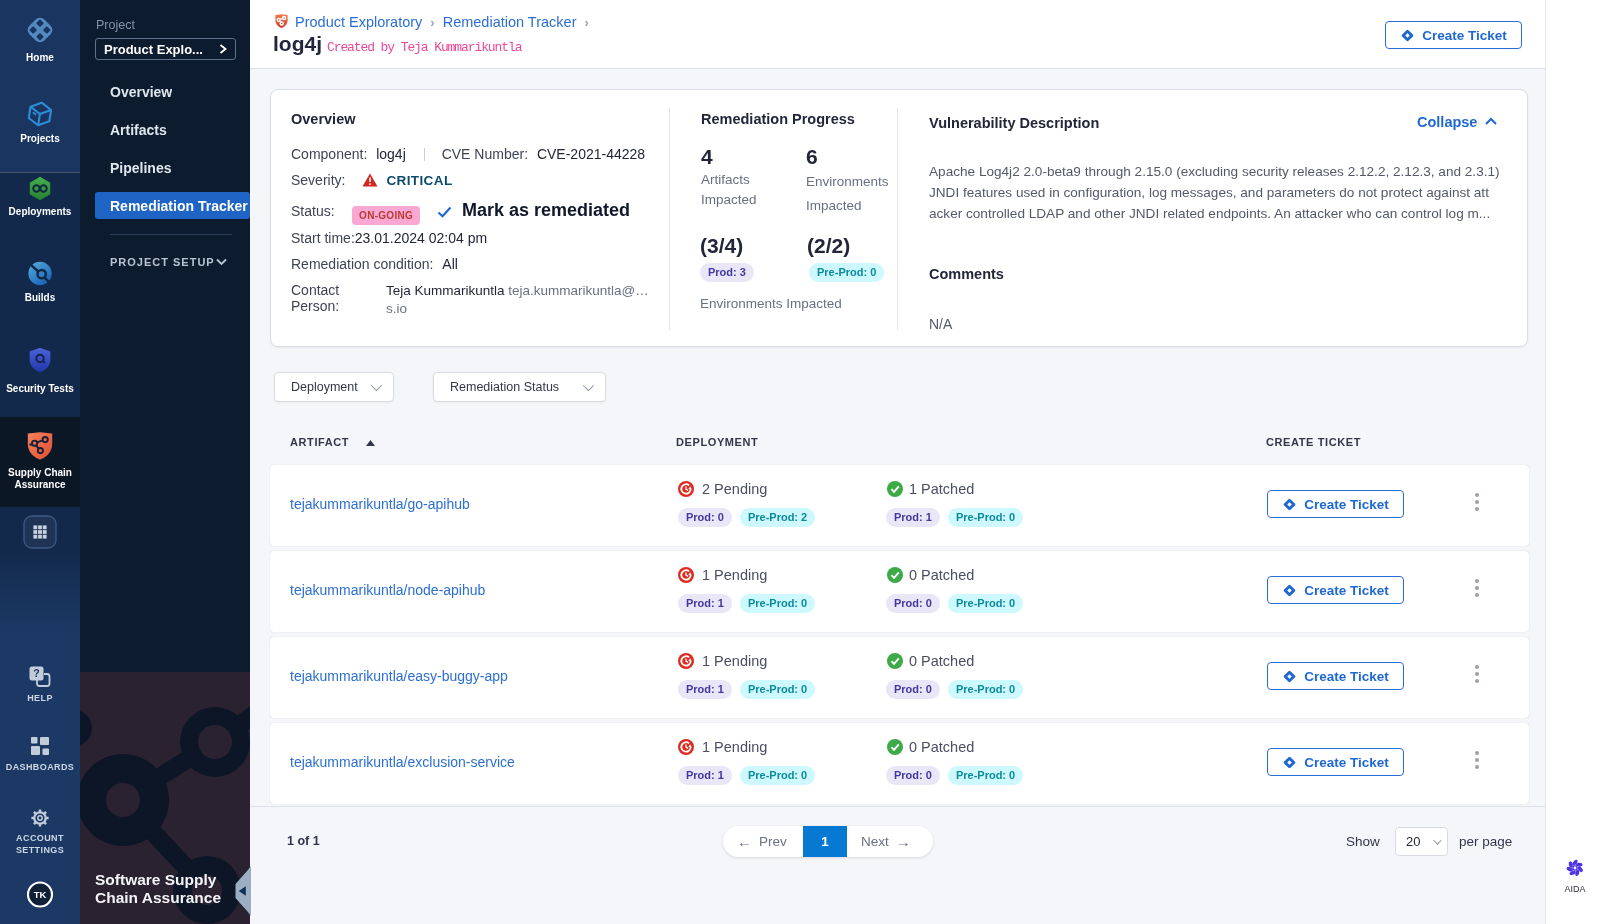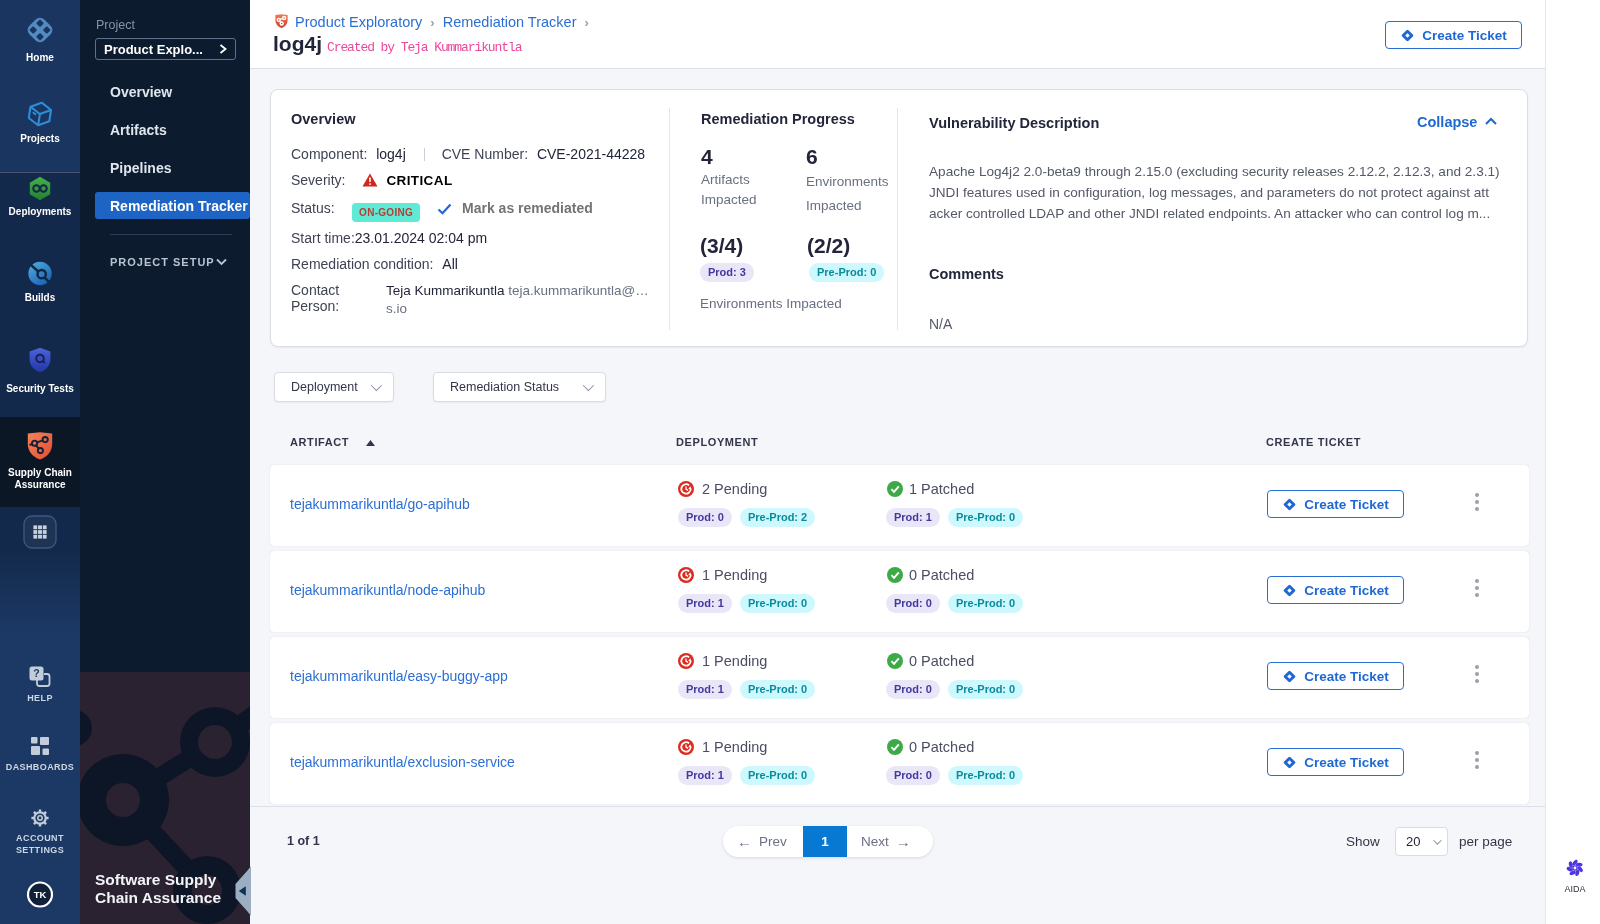--- a/index.html
+++ b/index.html
@@ -275,29 +275,29 @@
    <span style="display:inline-block;width:1px;height:13px;background:#c9cdd8;margin:0 12px 0 14px;vertical-align:-2px"></span>
    <span class="lbl">CVE Number:</span>&nbsp; <span class="val">CVE-2021-44228</span>
  </div>
  <div style="position:absolute;left:20px;top:81px">
    <span class="lbl">Severity:</span>
    <svg style="margin:0 4px 0 12px;vertical-align:-2px" width="16" height="14" viewBox="0 0 16 14">
           <path d="M8 0.5 L15.5 13.5 L0.5 13.5 Z" fill="#d0281d"></path>
           <rect x="7.2" y="4.5" width="1.6" height="4.5" fill="#fff"></rect>
           <rect x="7.2" y="10.3" width="1.6" height="1.6" fill="#fff"></rect>
         </svg>
-   <span style="color:#000000;font-size:13.5px;font-weight:bold;letter-spacing:.4px">CRITICAL</span>
+   <span style="color:#0c4a6e;font-size:13.5px;font-weight:bold;letter-spacing:.4px">CRITICAL</span>
  </div>
  <div style="position:absolute;left:20px;top:110px">
    <span class="lbl" style="vertical-align:3px">Status:</span>
-   <span style="display:inline-block;margin-left:13px;background:#5eead4;color:#bb3b31;font-size:10px;font-weight:bold;letter-spacing:.3px;padding:0 7px;line-height:19px;border-radius:4px">ON-GOING</span>
+   <span style="display:inline-block;margin-left:13px;background:#f9a8d4;color:#bb3b31;font-size:10px;font-weight:bold;letter-spacing:.3px;padding:0 7px;line-height:19px;border-radius:4px">ON-GOING</span>
    <svg style="margin:0 6px 0 12px;vertical-align:1px" width="15" height="12" viewBox="0 0 15 12">
           <path d="M1.5 6.5 L5.5 10.2 L13.5 1.5" fill="none" stroke="#1f68d2" stroke-width="2.2"></path>
         </svg>
-   <span style="color:#737373;font-size:14px;font-weight:bold;vertical-align:3px">Mark as remediated</span>
+   <span style="color:#0f172a;font-size:18px;font-weight:bold;vertical-align:3px">Mark as remediated</span>
  </div>
  <div style="position:absolute;left:20px;top:139px"><span class="lbl">Start time:</span><span class="val">23.01.2024 02:04 pm</span></div>
  <div style="position:absolute;left:20px;top:165px"><span class="lbl">Remediation condition:</span>&nbsp; <span class="val">All</span></div>
  <div style="position:absolute;left:20px;top:192px;width:80px" class="lbl">Contact Person:</div>
  <div style="position:absolute;left:115px;top:192px;font-size:13.5px;line-height:18px;white-space:nowrap"><span class="val" style="font-size:13.5px">Teja Kummarikuntla</span> <span style="display:inline-block;max-width:148px;overflow:hidden;text-overflow:ellipsis;white-space:nowrap;color:#697082;vertical-align:bottom">teja.kummarikuntla@harness.io</span><br><span style="color:#697082">s.io</span></div>
 
  <div class="h14" style="position:absolute;left:430px;top:21px">Remediation Progress</div>
  <div style="position:absolute;left:430px;top:55px;font-size:21px;font-weight:bold;color:#23263a">4</div>
  <div style="position:absolute;left:535px;top:55px;font-size:21px;font-weight:bold;color:#23263a">6</div>
  <div class="gry" style="position:absolute;left:430px;top:80px;line-height:20px">Artifacts<br>Impacted</div>

